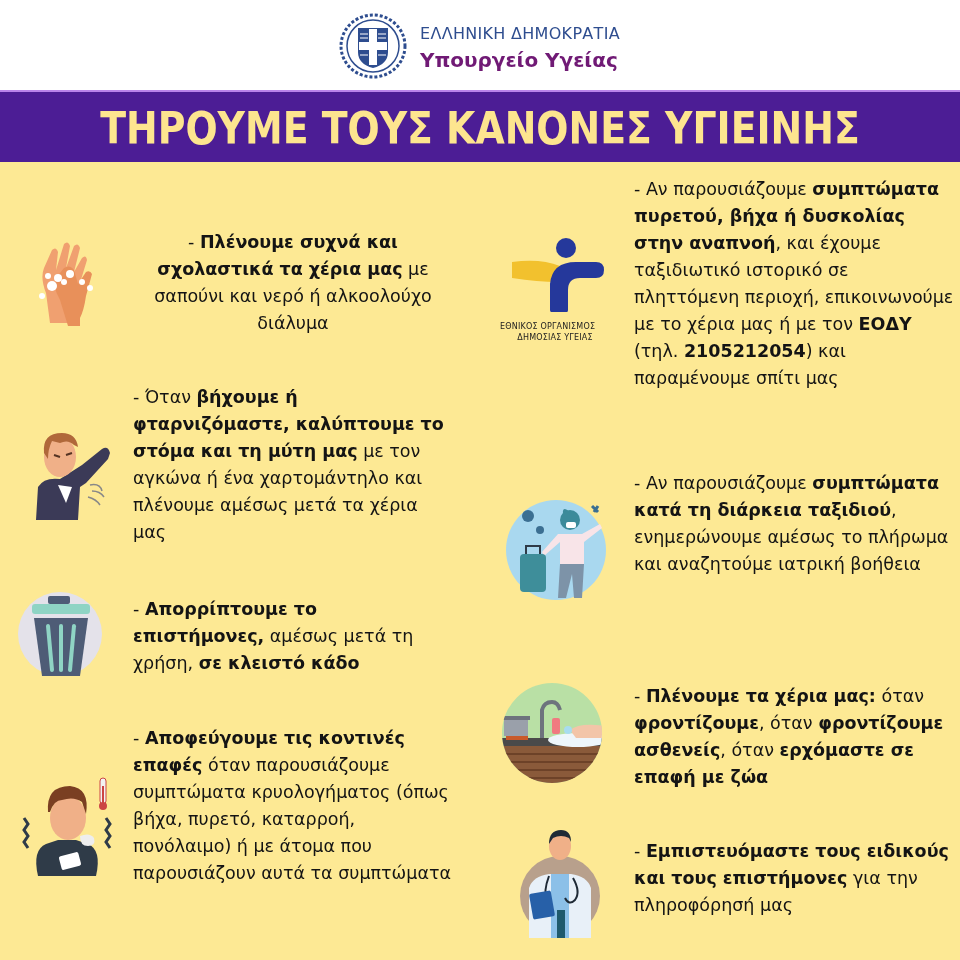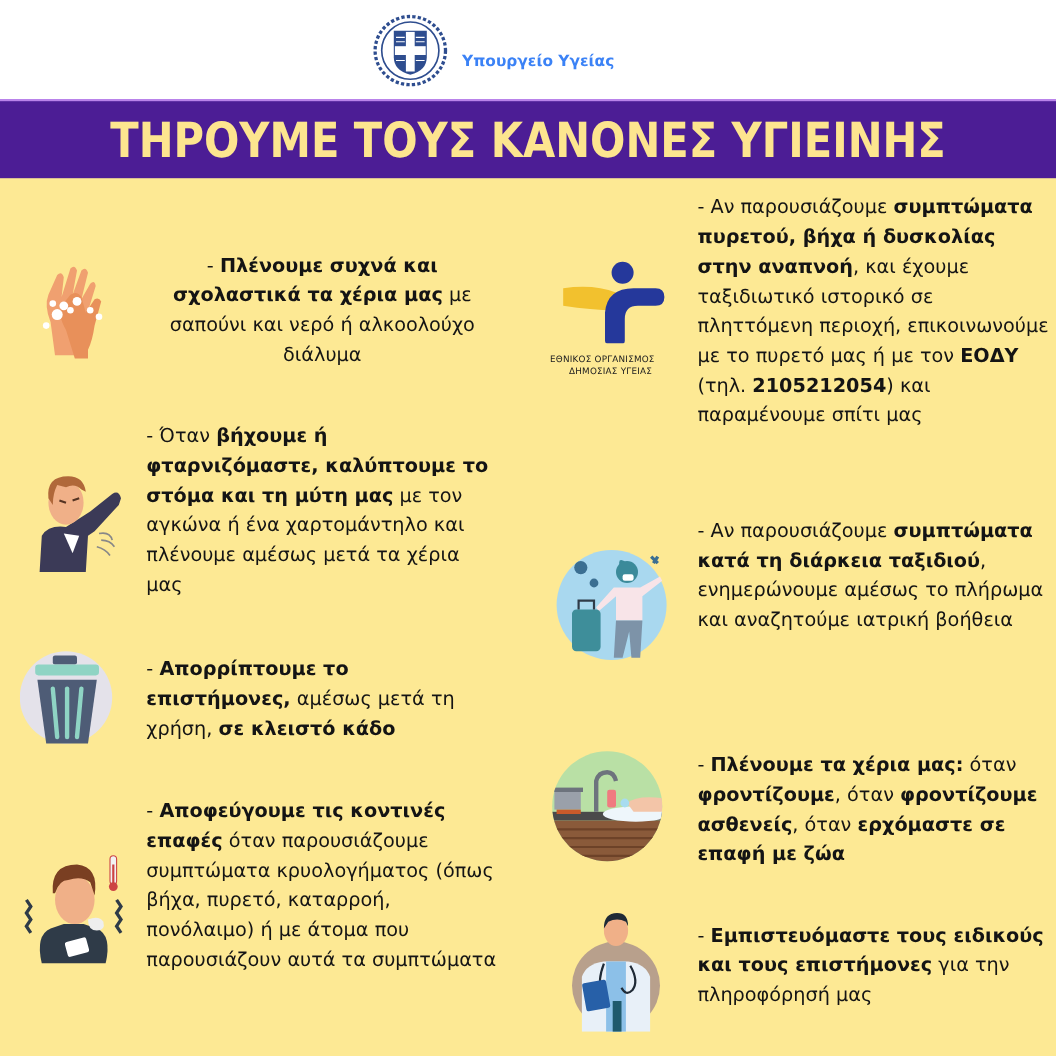--- a/index.html
+++ b/index.html
@@ -2,21 +2,21 @@
 <html><head>
 <meta charset="utf-8">
 <style>
   * { box-sizing: border-box; margin: 0; padding: 0; }
   html, body { width: 960px; height: 960px; overflow: hidden; }
   body { background: #fde994; font-family: "DejaVu Sans", sans-serif; color: #111; position: relative; }
 
   .header { position: absolute; left: 0; top: 0; width: 960px; height: 90px; background: #ffffff; }
   .emblem { position: absolute; left: 338px; top: 12px; width: 70px; height: 68px; }
   .gov-title { position: absolute; left: 420px; top: 24px; font-family: "DejaVu Sans", sans-serif; font-size: 16px; color: #2e4d8f; letter-spacing: 0.3px; }
-  .gov-sub { position: absolute; left: 420px; top: 48px; font-family: "DejaVu Sans", sans-serif; font-weight: bold; font-size: 14px; color: #3b82f6; }
+  .gov-sub { position: absolute; left: 420px; top: 48px; font-family: "DejaVu Sans", sans-serif; font-weight: bold; font-size: 20px; color: #701a75; }
 
   .banner { position: absolute; left: 0; top: 90px; width: 960px; height: 72px; background: #4c1d95; border-top: 2px solid #b983ea; }
   .banner-title { position: absolute; left: 0; top: 0; width: 960px; height: 72px; line-height: 74px; text-align: center; font-family: "DejaVu Sans", sans-serif; font-weight: bold; font-size: 44px; color: #fde58f; letter-spacing: 0px; transform: scaleX(0.86); transform-origin: center; }
 
   .item-text { position: absolute; font-size: 17.5px; line-height: 27px; color: #141414; }
   .item-text b { font-weight: bold; }
 
   .icon { position: absolute; }
 </style>
 </head>
@@ -29,20 +29,21 @@
     <path d="M20 16 H50 V40 Q50 52 35 56 Q20 52 20 40 Z" fill="#2e4d8f"></path>
     <rect x="31" y="17" width="8" height="36" fill="#ffffff"></rect>
     <rect x="21" y="30" width="28" height="8" fill="#ffffff"></rect>
     <line x1="22" y1="22" x2="30" y2="22" stroke="#fff" stroke-width="1"></line>
     <line x1="40" y1="22" x2="48" y2="22" stroke="#fff" stroke-width="1"></line>
     <line x1="22" y1="26" x2="30" y2="26" stroke="#fff" stroke-width="1"></line>
     <line x1="40" y1="26" x2="48" y2="26" stroke="#fff" stroke-width="1"></line>
     <line x1="22" y1="43" x2="30" y2="43" stroke="#fff" stroke-width="1"></line>
     <line x1="40" y1="43" x2="48" y2="43" stroke="#fff" stroke-width="1"></line>
   </svg>
+  <div class="gov-title">ΕΛΛΗΝΙΚΗ ΔΗΜΟΚΡΑΤΙΑ</div>
   <div class="gov-sub">Υπουργείο Υγείας</div>
 </div>
 
 <div class="banner">
   <div class="banner-title">ΤΗΡΟΥΜΕ ΤΟΥΣ ΚΑΝΟΝΕΣ ΥΓΙΕΙΝΗΣ</div>
 </div>
 
 <svg class="icon" style="left:30px;top:238px;" width="70" height="90" viewBox="0 0 70 90">
   <path d="M20 85 L16 55 Q10 40 14 30 L22 12 Q26 8 28 14 L26 32 L34 6 Q38 2 40 8 L36 30 L44 8 Q48 4 50 10 L44 34 L52 20 Q56 16 57 22 L50 45 Q48 60 40 70 L38 85 Z" fill="#f0a070"></path>
   <path d="M38 88 L30 62 Q22 48 26 40 L34 30 Q40 26 44 32 L48 46 L56 34 Q60 32 62 36 L56 58 Q54 72 50 80 L50 88 Z" fill="#e8905a"></path>
@@ -159,21 +160,21 @@
   <path d="M14 112 V62 Q18 50 34 48 H56 Q72 50 76 62 V112 Z" fill="#e8f0f8"></path>
   <path d="M36 48 H54 V112 H36 Z" fill="#8cc0e8"></path>
   <rect x="42" y="84" width="8" height="28" fill="#1f5a6d"></rect>
   <ellipse cx="45" cy="20" rx="11" ry="14" fill="#f0b088"></ellipse>
   <path d="M34 18 Q34 4 46 4 Q56 4 56 16 L54 12 Q46 8 38 12 Z" fill="#1f2a36"></path>
   <path d="M34 50 Q28 66 32 74 M58 52 Q66 66 60 74 Q54 80 50 72" stroke="#1f2a36" stroke-width="2" fill="none"></path>
   <rect x="16" y="66" width="22" height="26" rx="2" fill="#2760a8" transform="rotate(-10 27 79)"></rect>
 </svg>
 
 <div class="item-text" style="left:634px;top:176px;width:320px;">
-  <span>- Αν παρουσιάζουμε </span><b>συμπτώματα πυρετού, βήχα ή δυσκολίας στην αναπνοή</b><span>, και έχουμε ταξιδιωτικό ιστορικό σε πληττόμενη περιοχή, επικοινωνούμε με το πυρετό μας ή με τον </span><b>ΕΟΔΥ</b><span> (τηλ. </span><b>2105212054</b><span>) και παραμένουμε σπίτι μας</span>
+  <span>- Αν παρουσιάζουμε </span><b>συμπτώματα πυρετού, βήχα ή δυσκολίας στην αναπνοή</b><span>, και έχουμε ταξιδιωτικό ιστορικό σε πληττόμενη περιοχή, επικοινωνούμε με το χέρια μας ή με τον </span><b>ΕΟΔΥ</b><span> (τηλ. </span><b>2105212054</b><span>) και παραμένουμε σπίτι μας</span>
 </div>
 
 <div class="item-text" style="left:634px;top:470px;width:320px;">
   <span>- Αν παρουσιάζουμε </span><b>συμπτώματα κατά τη διάρκεια ταξιδιού</b><span>, ενημερώνουμε αμέσως το πλήρωμα και αναζητούμε ιατρική βοήθεια</span>
 </div>
 
 <div class="item-text" style="left:634px;top:683px;width:320px;">
   <span>- </span><b>Πλένουμε τα χέρια μας:</b><span> όταν </span><b>φροντίζουμε</b><span>, όταν </span><b>φροντίζουμε ασθενείς</b><span>, όταν </span><b>ερχόμαστε σε επαφή με ζώα</b>
 </div>
 

